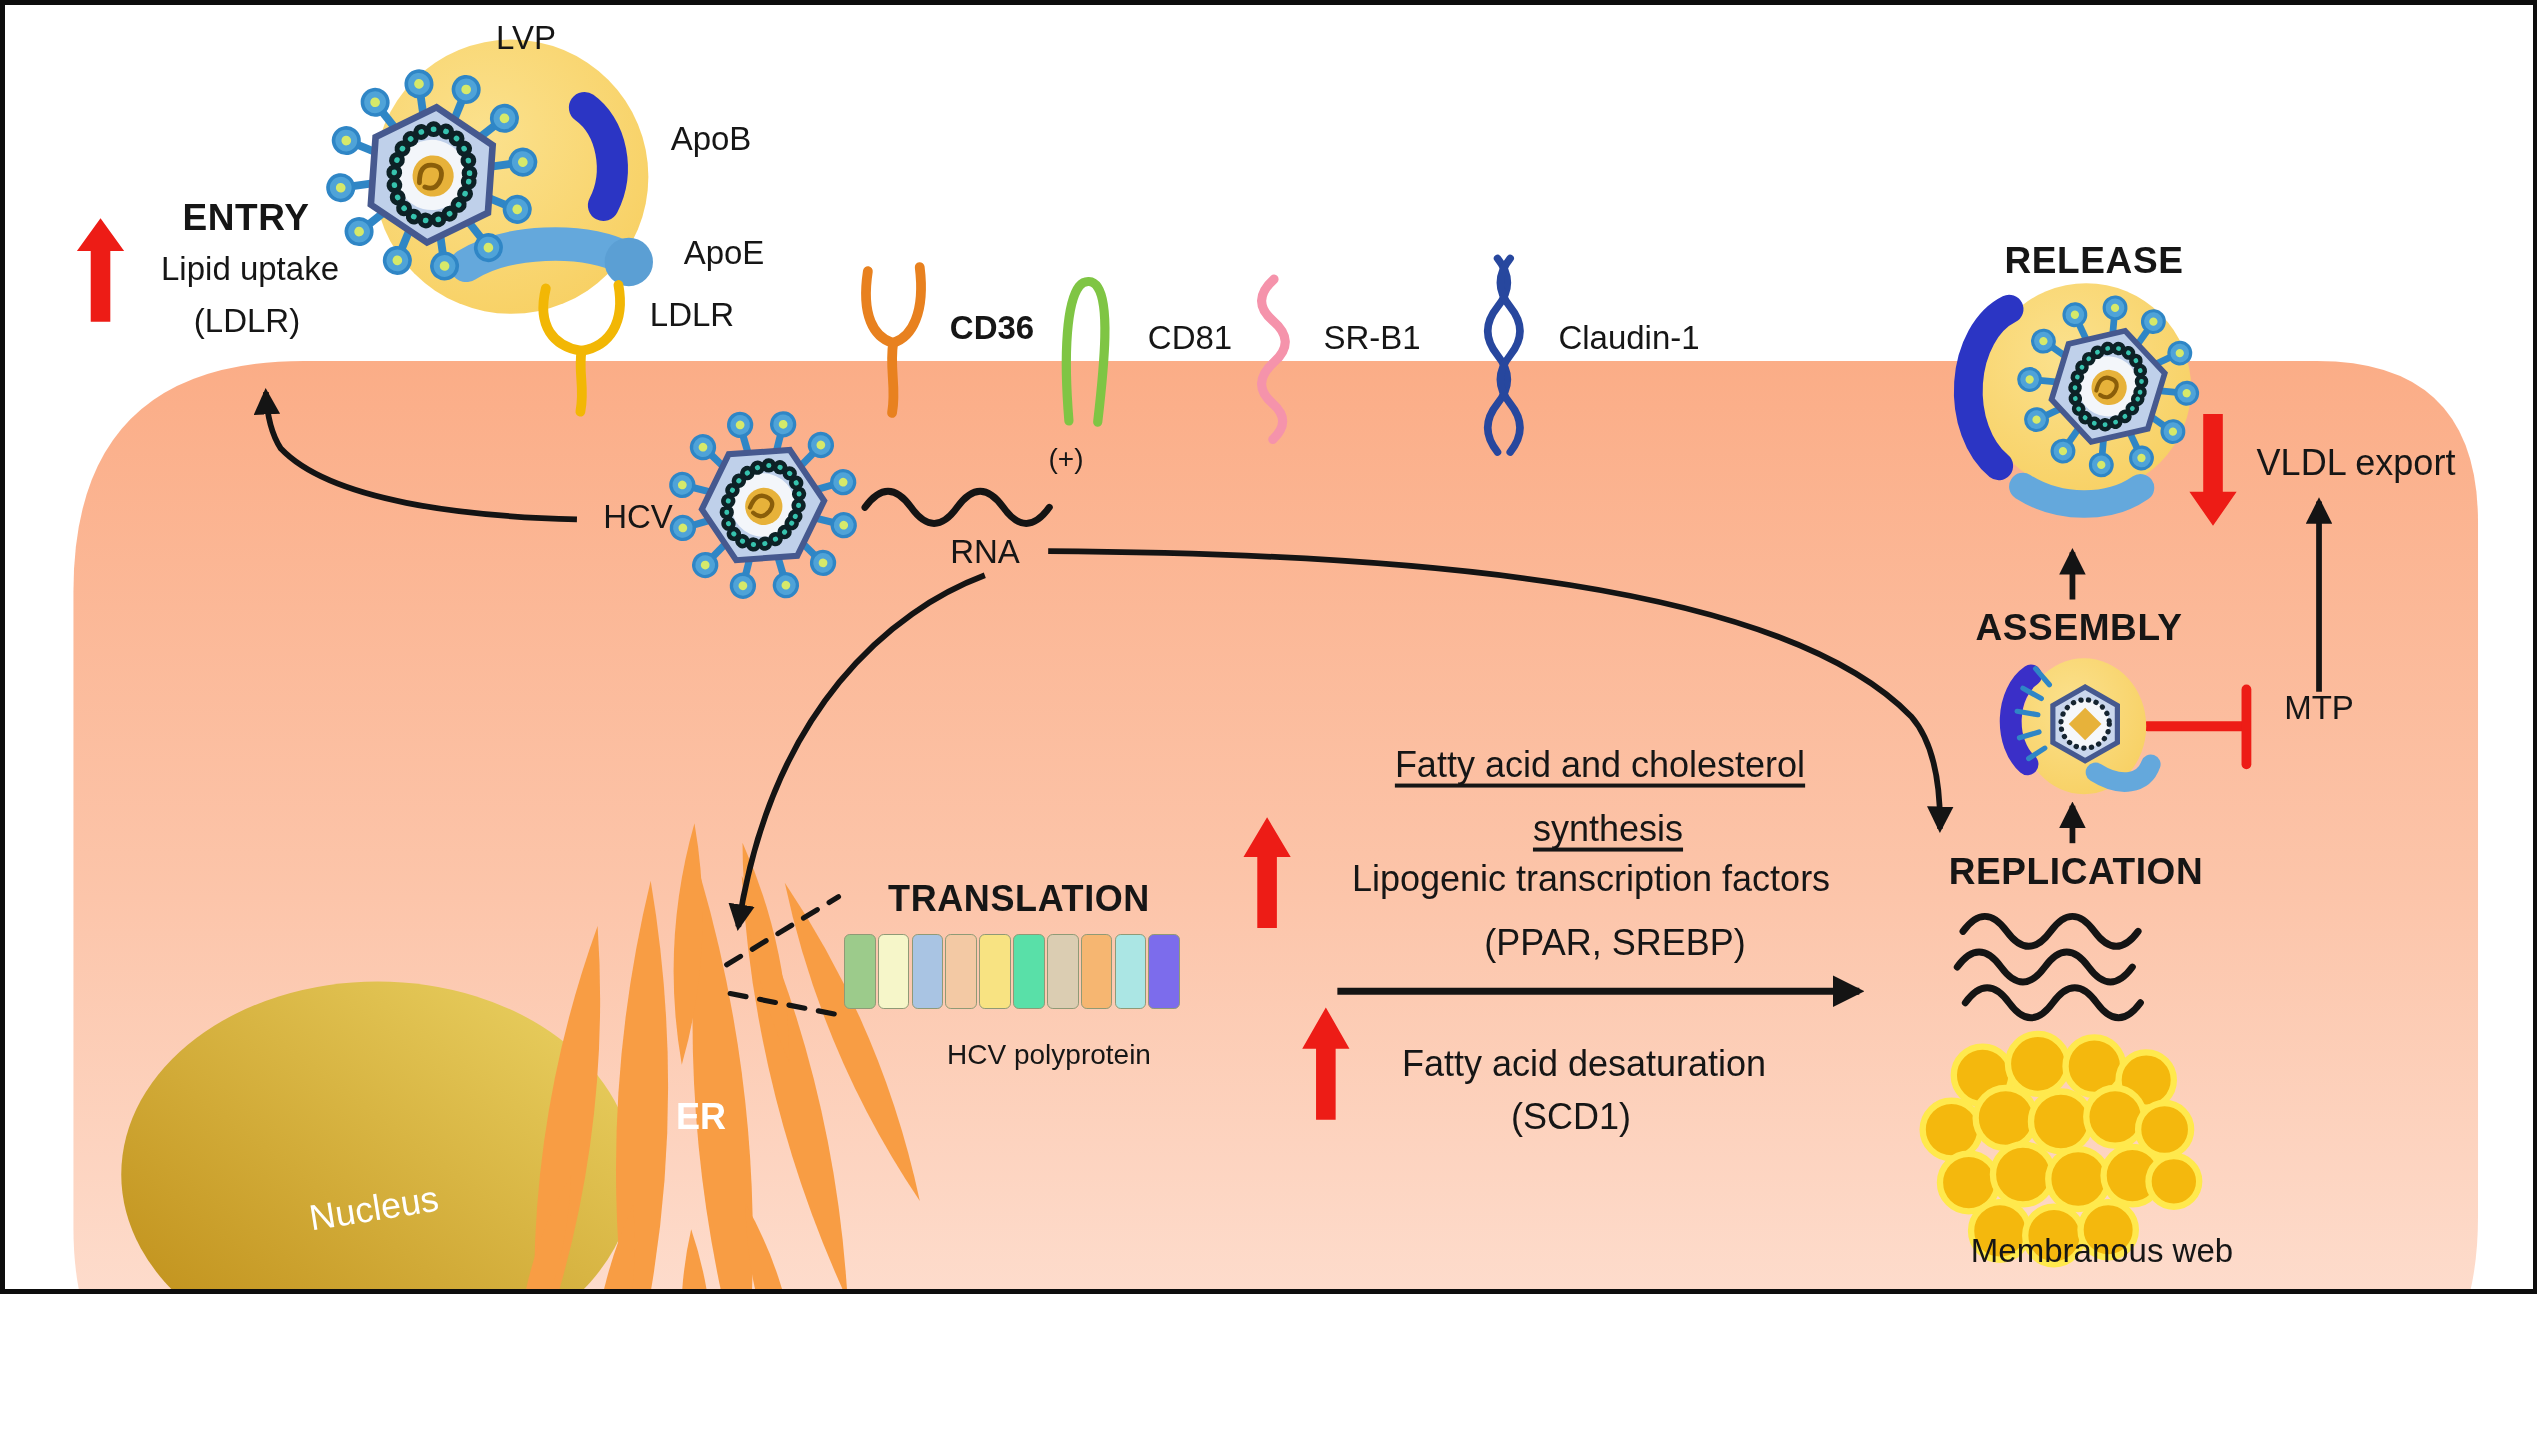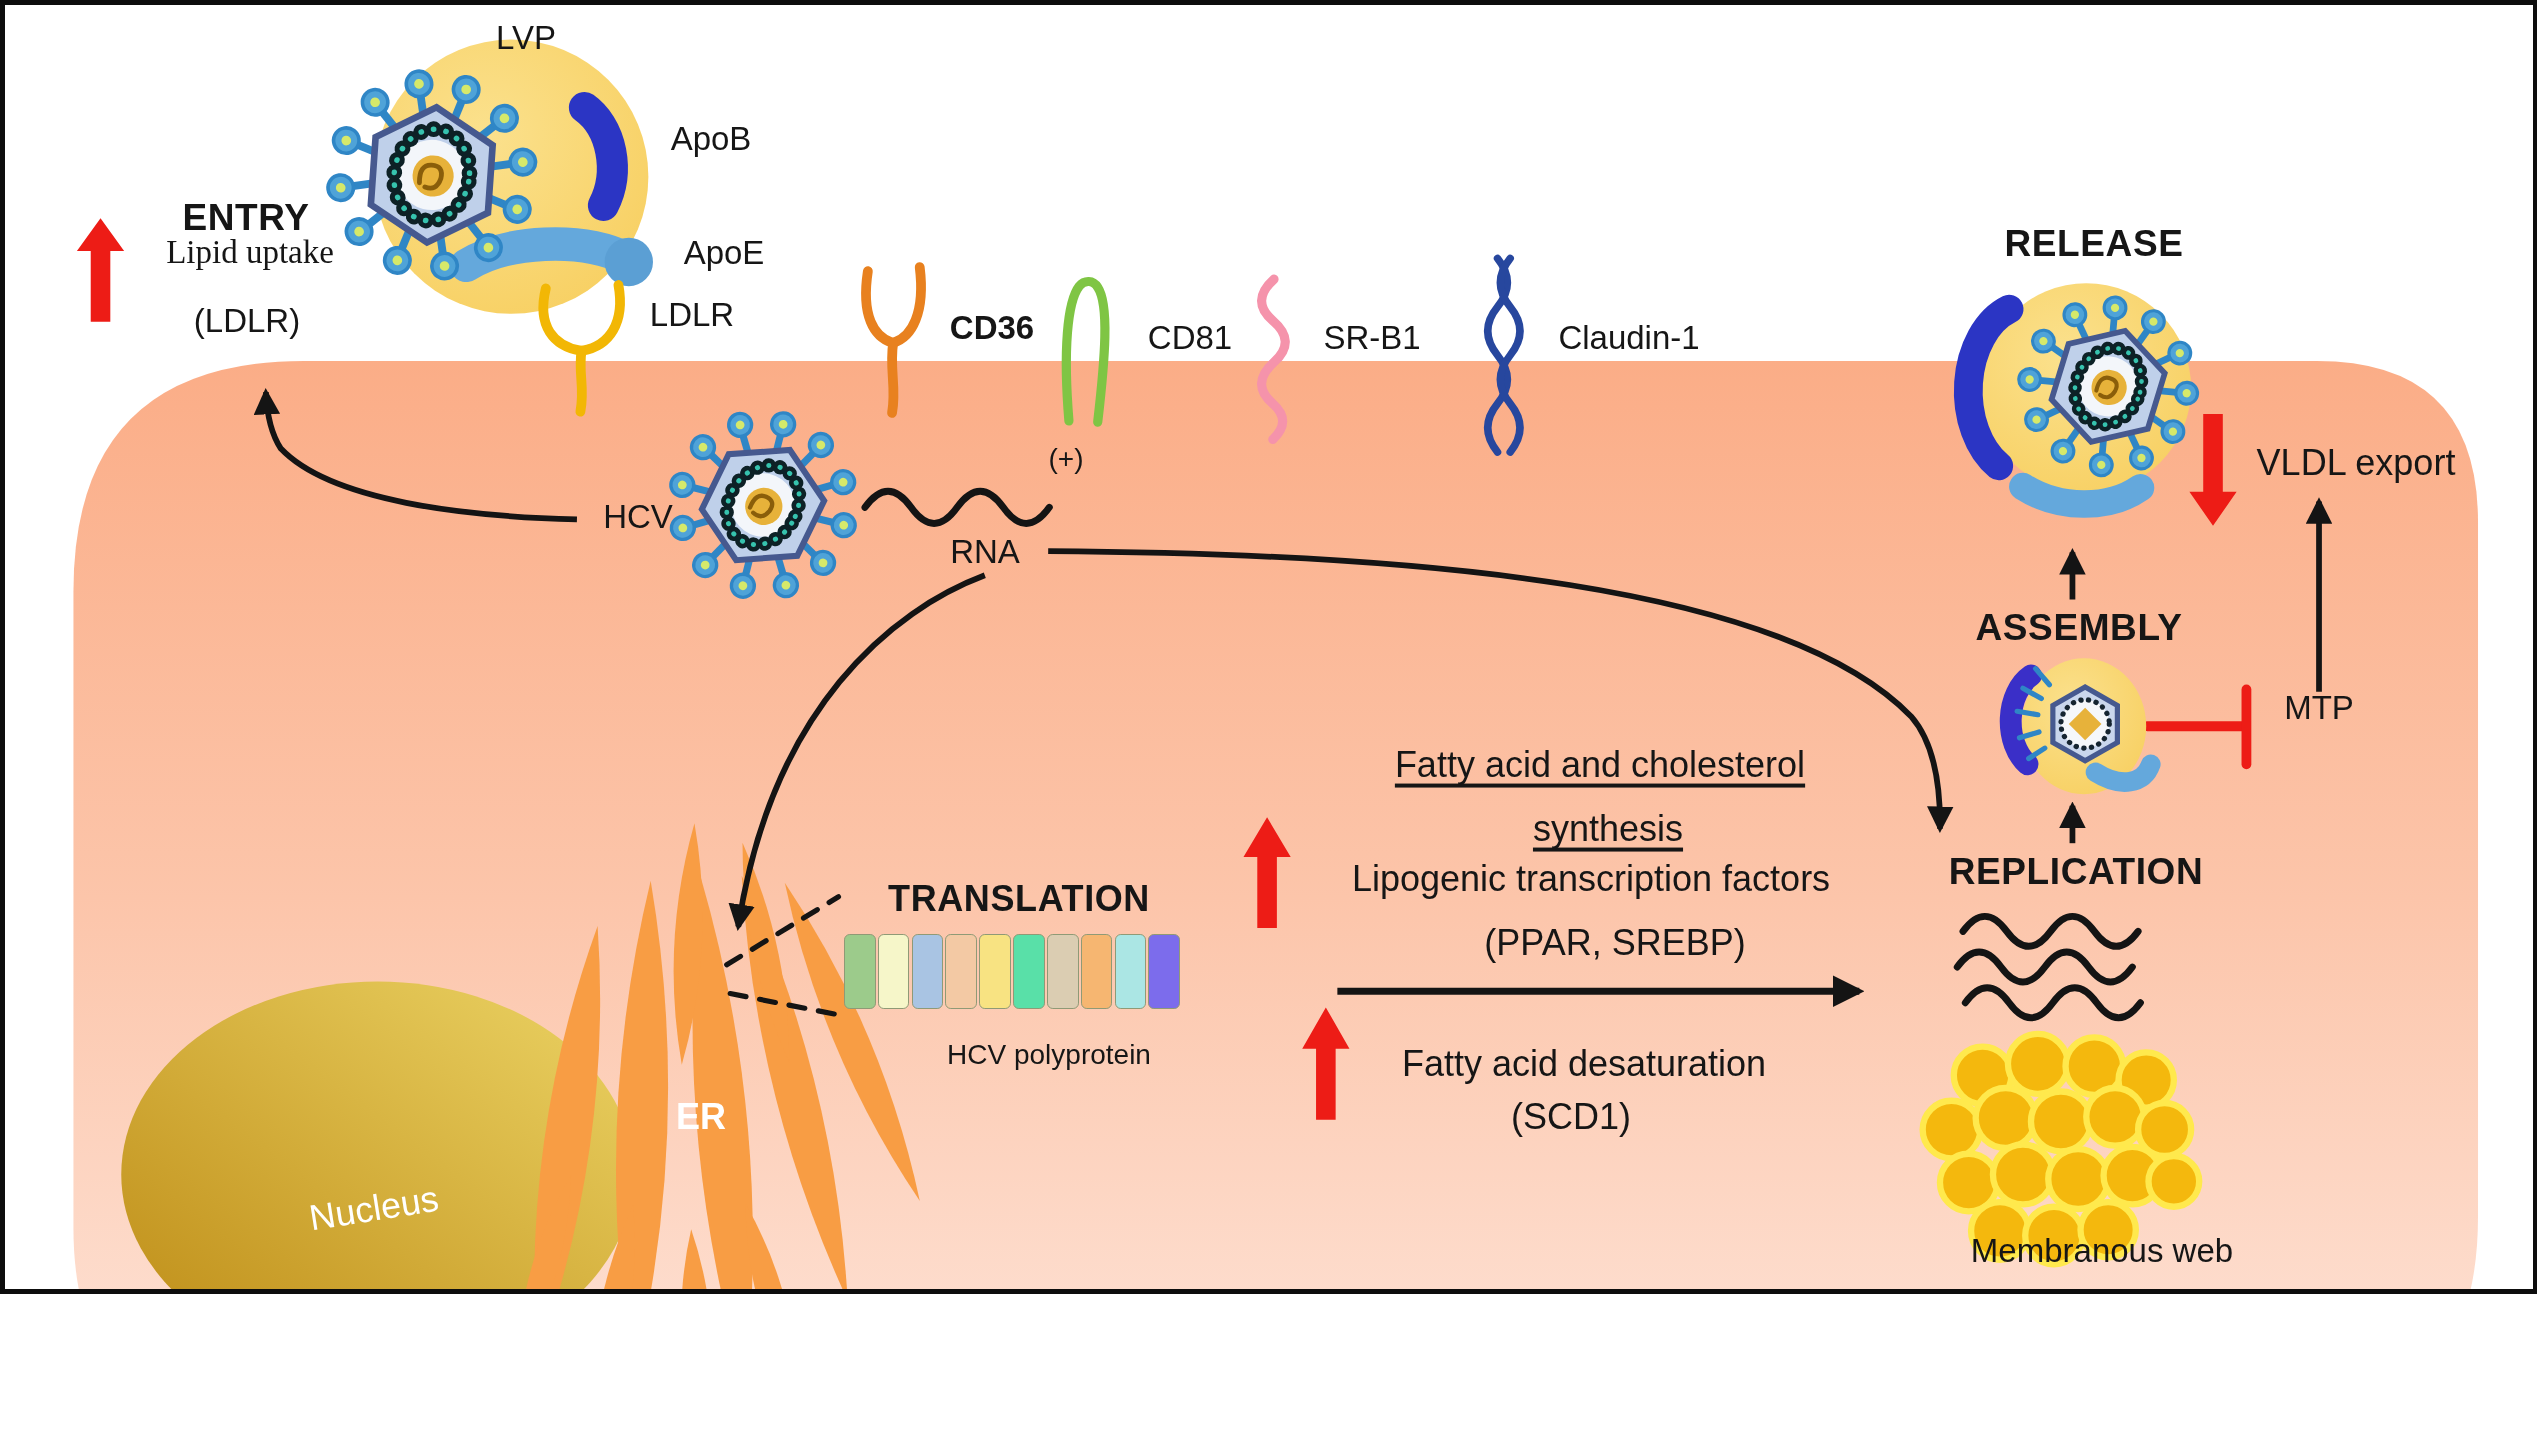--- a/index.html
+++ b/index.html
@@ -229,21 +229,21 @@
       <circle cx="3650" cy="2126" r="48"></circle>
     </g>
   </svg>
 
   <div class="lbl" style="left:521px;top:33px;">LVP</div>
   <div class="lbl" style="left:706px;top:134px;">ApoB</div>
   <div class="lbl" style="left:719px;top:248px;">ApoE</div>
   <div class="lbl" style="left:687px;top:310px;">LDLR</div>
 
   <div class="lbl title" style="left:241px;top:213px;">ENTRY</div>
-  <div class="lbl" style="left:245px;top:248px;font-family:Liberation Serif, serif;">Lipid uptake</div>
+  <div class="lbl" style="left:245px;top:264px;">Lipid uptake</div>
   <div class="lbl" style="left:242px;top:316px;">(LDLR)</div>
 
   <div class="lbl" style="left:987px;top:323px;font-weight:bold;">CD36</div>
   <div class="lbl" style="left:1185px;top:333px;">CD81</div>
   <div class="lbl" style="left:1367px;top:333px;">SR-B1</div>
   <div class="lbl" style="left:1624px;top:333px;">Claudin-1</div>
 
   <div class="lbl" style="left:633px;top:512px;">HCV</div>
   <div class="lbl sup" style="left:1061px;top:454px;">(+)</div>
   <div class="lbl" style="left:980px;top:547px;">RNA</div>
@@ -263,21 +263,21 @@
     </div>
   <div class="lbl small" style="left:1044px;top:1050px;">HCV polyprotein</div>
 
   <div class="lbl big under" style="left:1595px;top:760px;">Fatty acid and cholesterol</div>
   <div class="lbl big under" style="left:1603px;top:824px;">synthesis</div>
   <div class="lbl big" style="left:1586px;top:874px;">Lipogenic transcription factors</div>
   <div class="lbl big" style="left:1610px;top:938px;">(PPAR, SREBP)</div>
   <div class="lbl big" style="left:1579px;top:1059px;">Fatty acid desaturation</div>
   <div class="lbl big" style="left:1566px;top:1112px;">(SCD1)</div>
 
-  <div class="lbl title" style="left:2089px;top:239px;">RELEASE</div>
+  <div class="lbl title" style="left:2089px;top:256px;">RELEASE</div>
   <div class="lbl big" style="left:2351px;top:458px;">VLDL export</div>
   <div class="lbl title" style="left:2074px;top:623px;">ASSEMBLY</div>
   <div class="lbl" style="left:2314px;top:703px;">MTP</div>
   <div class="lbl title" style="left:2071px;top:867px;">REPLICATION</div>
   <div class="lbl" style="left:2097px;top:1246px;">Membranous web</div>
 
   <div class="lbl big white rot" style="left:369px;top:1204px;">Nucleus</div>
   <div class="lbl big white bold" style="left:696px;top:1112px;">ER</div>
 
 </div>

